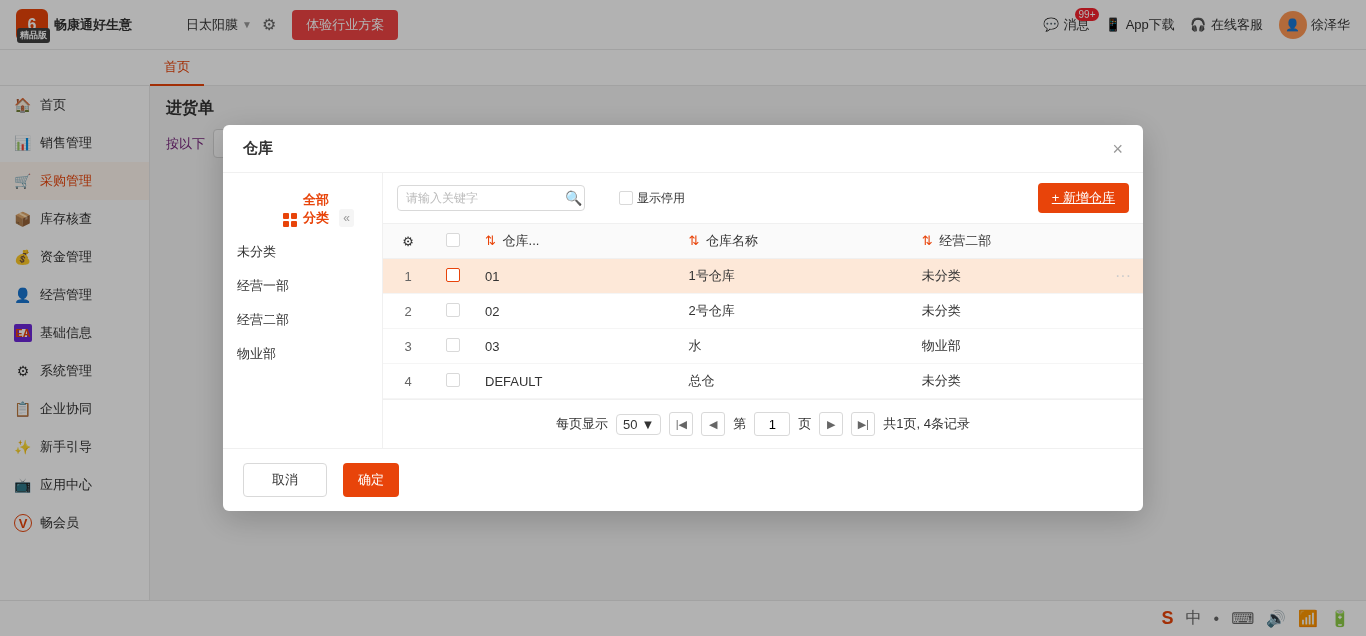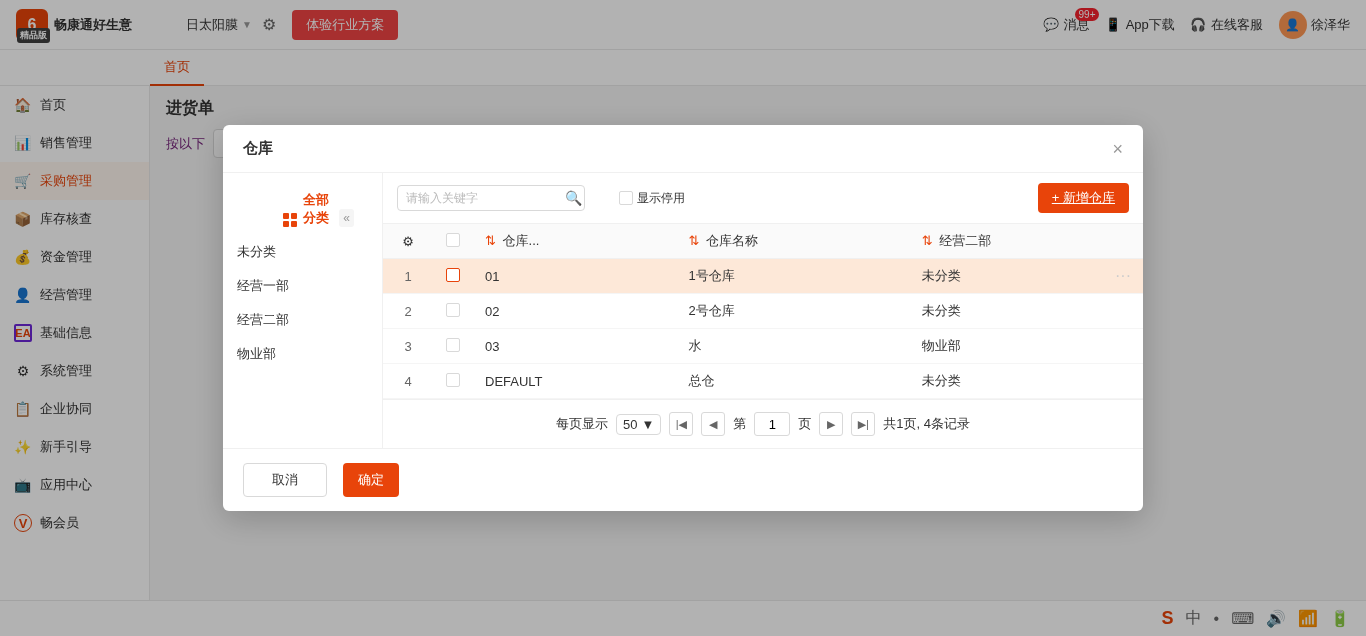--- a/index.html
+++ b/index.html
@@ -549,21 +549,21 @@
     </div>
     <div class="sidebar-item">
       <span class="sidebar-icon">💰</span>
       <span>资金管理</span>
     </div>
     <div class="sidebar-item">
       <span class="sidebar-icon">👤</span>
       <span>经营管理</span>
     </div>
     <div class="sidebar-item">
-      <span class="sidebar-icon" style="font-size:11px;font-weight:bold;color:#e8440a;border:2px solid #6d28d9;border-radius:2px;padding:0 2px;">EA</span>
+      <span class="sidebar-icon" style="font-size:11px;font-weight:bold;color:#e8440a;border:5px solid #6d28d9;border-radius:2px;padding:0 2px;">EA</span>
       <span>基础信息</span>
     </div>
     <div class="sidebar-item">
       <span class="sidebar-icon">⚙</span>
       <span>系统管理</span>
     </div>
     <div class="sidebar-item">
       <span class="sidebar-icon">📋</span>
       <span>企业协同</span>
     </div>

